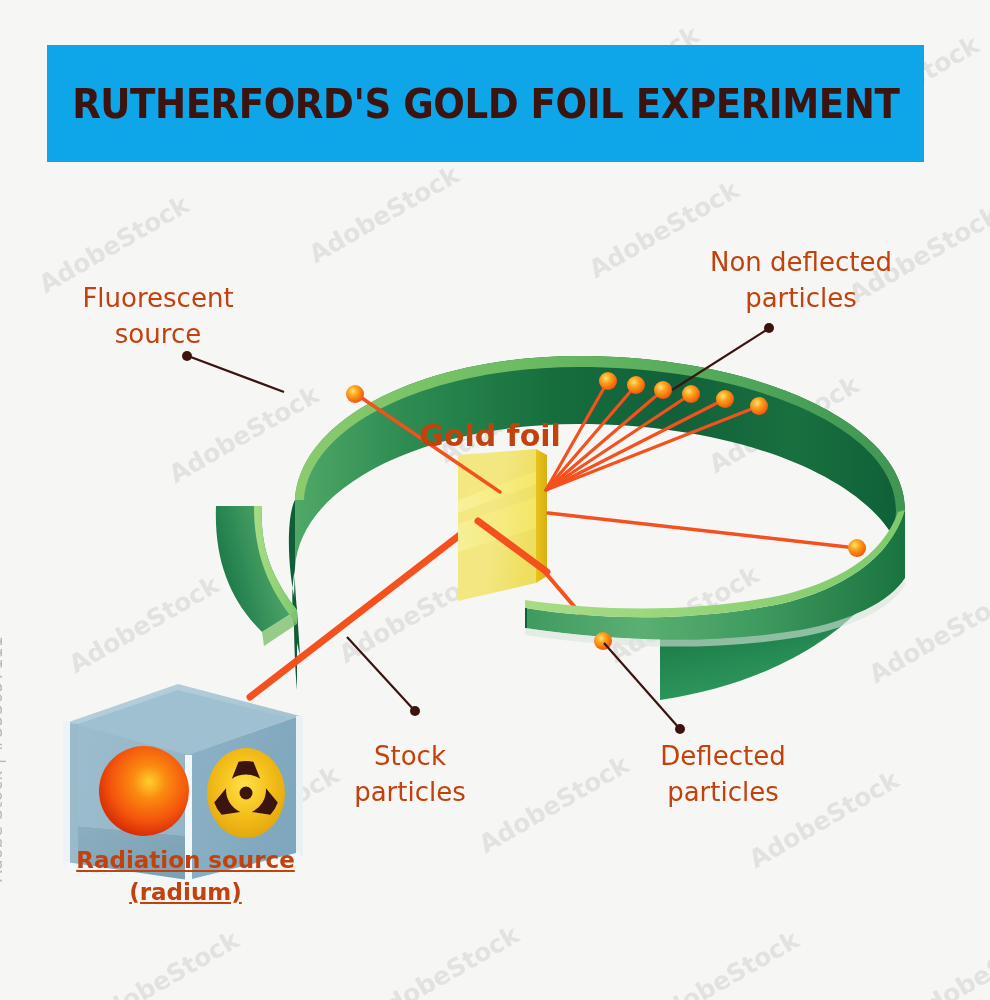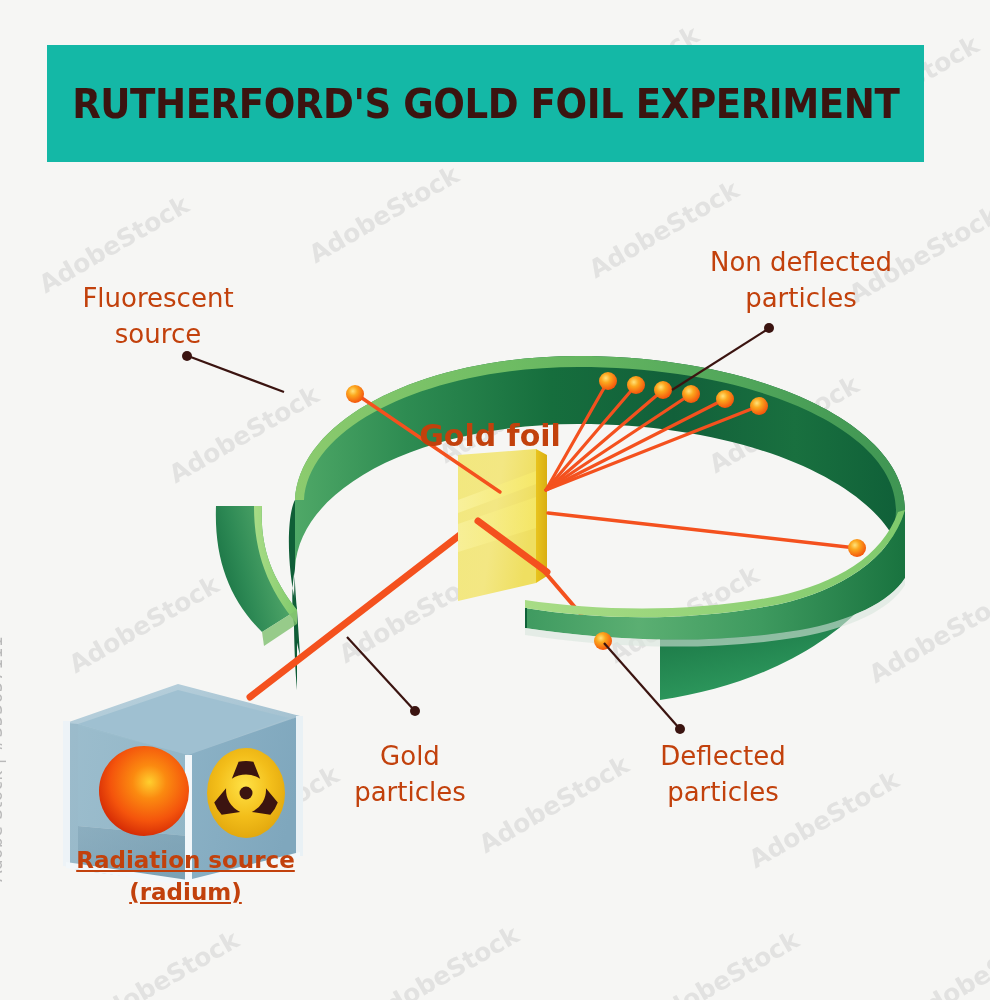--- a/index.html
+++ b/index.html
@@ -24,21 +24,21 @@
   #stage > svg {
     position: absolute;
     left: 0; top: 0;
   }
   .banner {
     position: absolute;
     left: 47px;
     top: 45px;
     width: 877px;
     height: 117px;
-    background: #14b8a6;
+    background: #0ea5e9;
     display: flex;
     align-items: center;
     justify-content: center;
   }
   .banner-title {
     font-family: "DejaVu Sans", sans-serif;
     font-weight: bold;
     font-size: 40px;
     letter-spacing: -0.5px;
     color: #3B1410;
@@ -383,21 +383,21 @@
   </div>
 
   <div class="lbl" style="left:48px; top:280px; width:220px;">Fluorescent
 source</div>
 
   <div class="lbl" style="left:676px; top:244px; width:250px;">Non deflected
 particles</div>
 
   <div class="lbl lbl-bold" style="left:400px; top:418px; width:180px; font-size:30px;">Gold foil</div>
 
-  <div class="lbl" style="left:315px; top:738px; width:190px;">Gold
+  <div class="lbl" style="left:315px; top:738px; width:190px;">Stock
 particles</div>
 
   <div class="lbl" style="left:618px; top:738px; width:210px;">Deflected
 particles</div>
 
   <div class="lbl lbl-bold" style="left:48px; top:844px; width:275px; font-size:23px; line-height:32px;text-decoration:underline;">Radiation source
 (radium)</div>
 
   <div class="wm-side">Adobe Stock | #353657111</div>
 

